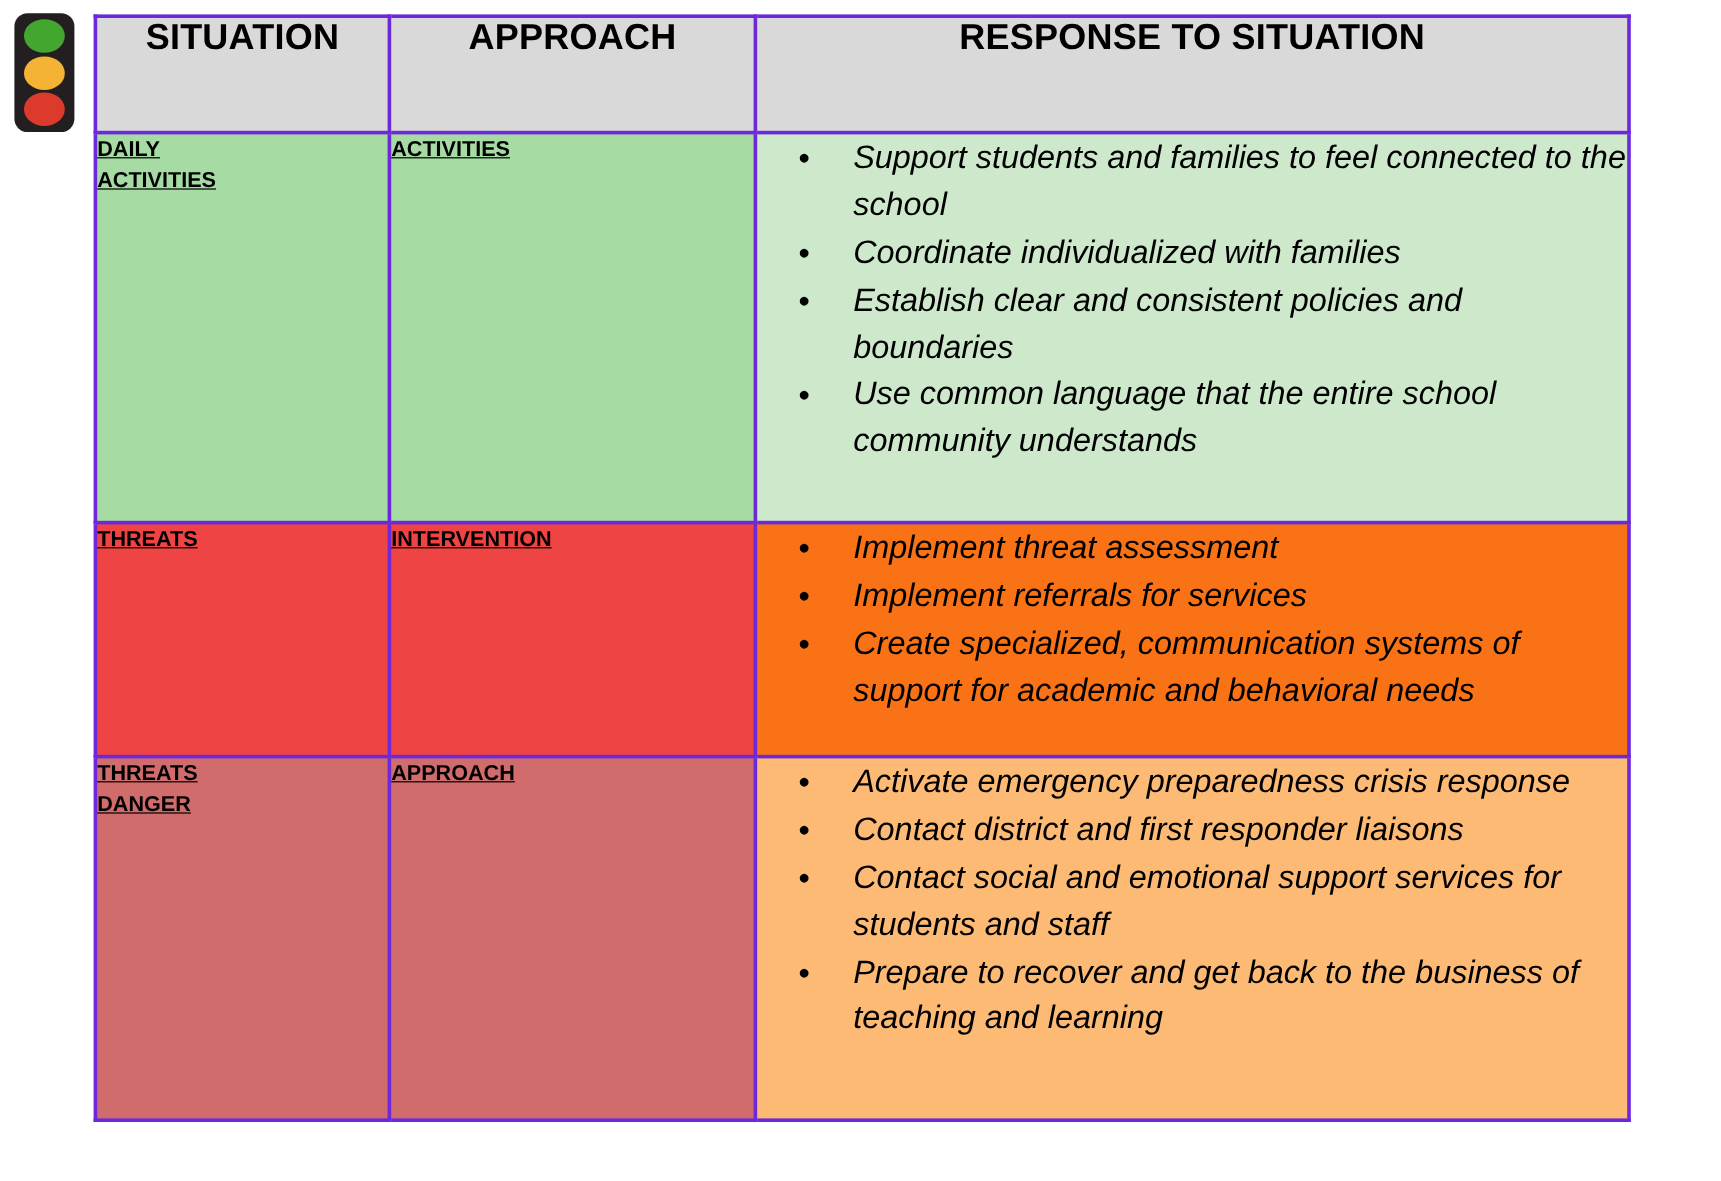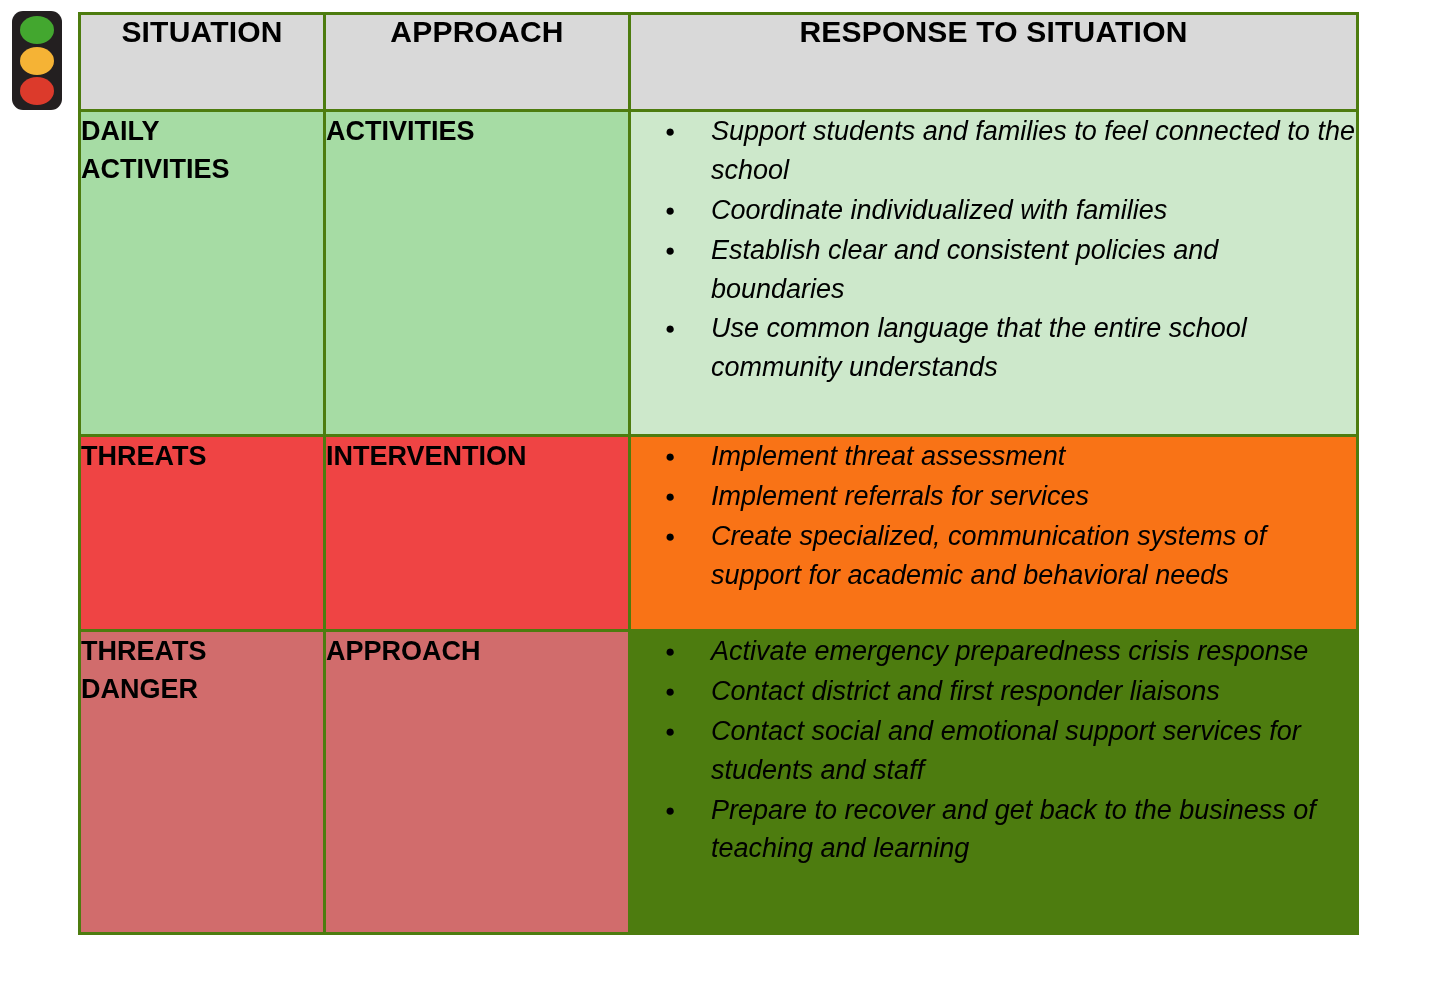--- a/index.html
+++ b/index.html
@@ -44,21 +44,21 @@
   
   .matrix {
     position: absolute;
     left: 78px;
     top: 12px;
     width: 1278px;
     border-collapse: collapse;
     table-layout: fixed;
   }
   .matrix td, .matrix th {
-    border: 3px solid #4d7c0f;
+    border: 3px solid #6d28d9;
     vertical-align: top;
     padding: 0;
   }
 
   col.c-situation { width: 245px; }
   col.c-approach  { width: 305px; }
   col.c-response  { width: 728px; }
 
   
   .hdr-cell {
@@ -72,25 +72,26 @@
     font-weight: bold;
     letter-spacing: 0.2px;
     color: #000000;
   }
 
   
   .label-cell {
     padding: 20px 0 0 28px;
   }
   .label-text {
-    font-size: 27px;
+    font-size: 18px;
     font-weight: bold;
     line-height: 1.42;
     color: #000000;
     white-space: pre-line;
+    text-decoration: underline;
   }
 
   
   .list-cell {
     padding: 18px 18px 16px 18px;
     font-style: italic;
   }
   ul.bullets {
     margin: 0;
     padding: 0 0 0 34px;
@@ -113,21 +114,21 @@
     line-height: 2.3;
     color: #000000;
   }
 
   
   .row-green  .label-cell, .row-green  .approach-cell { background: #a6dca4; }
   .row-green  .list-cell  { background: #cde8cb; }
   .row-yellow .label-cell, .row-yellow .approach-cell { background: #ef4444; }
   .row-yellow .list-cell  { background: #f97316; }
   .row-red    .label-cell, .row-red    .approach-cell { background: #d16c6c; }
-  .row-red    .list-cell  { background: #4d7c0f; }
+  .row-red    .list-cell  { background: #fdba74; }
 
   .row-green  .list-cell { height: 322px; }
   .row-yellow .list-cell { height: 192px; }
   .row-red    .list-cell { height: 300px; }
 </style>
 </head>
 <body>
 
 <div id="canvas">
 

